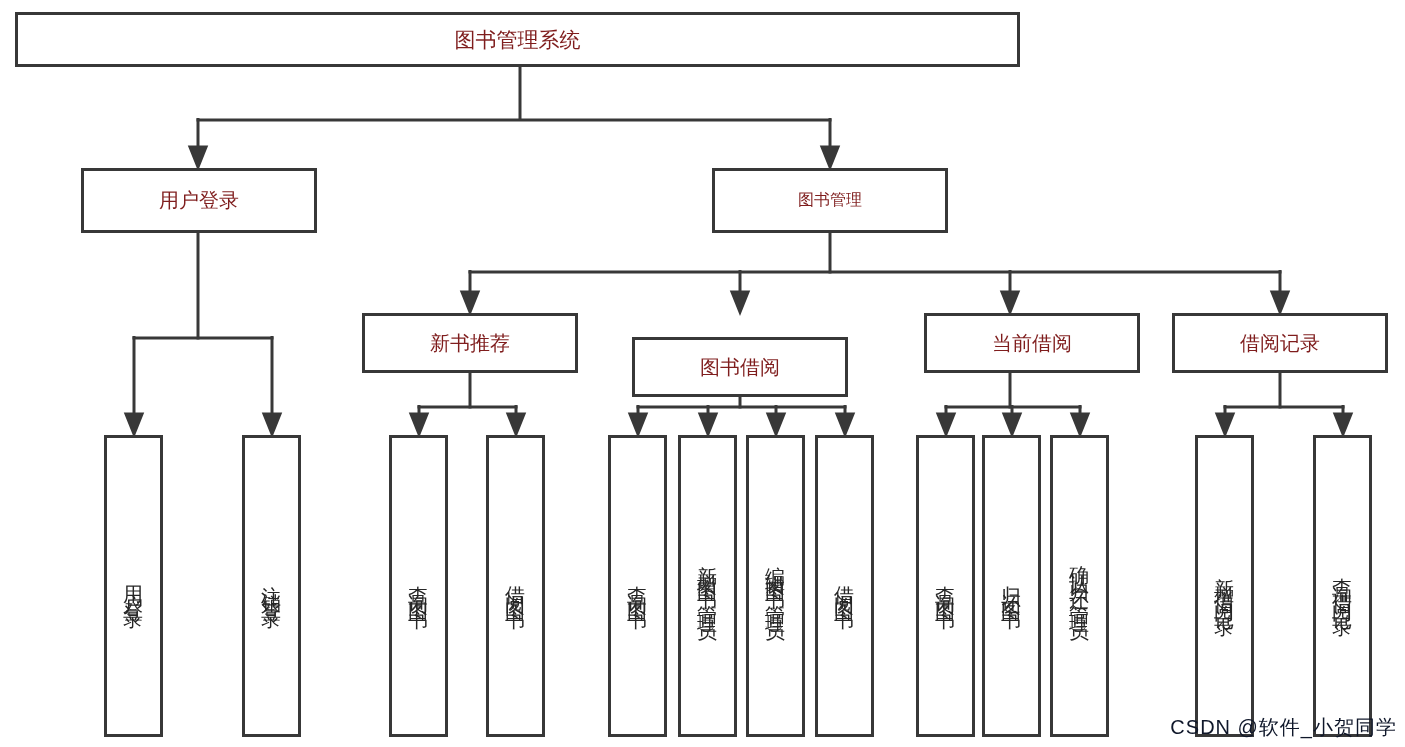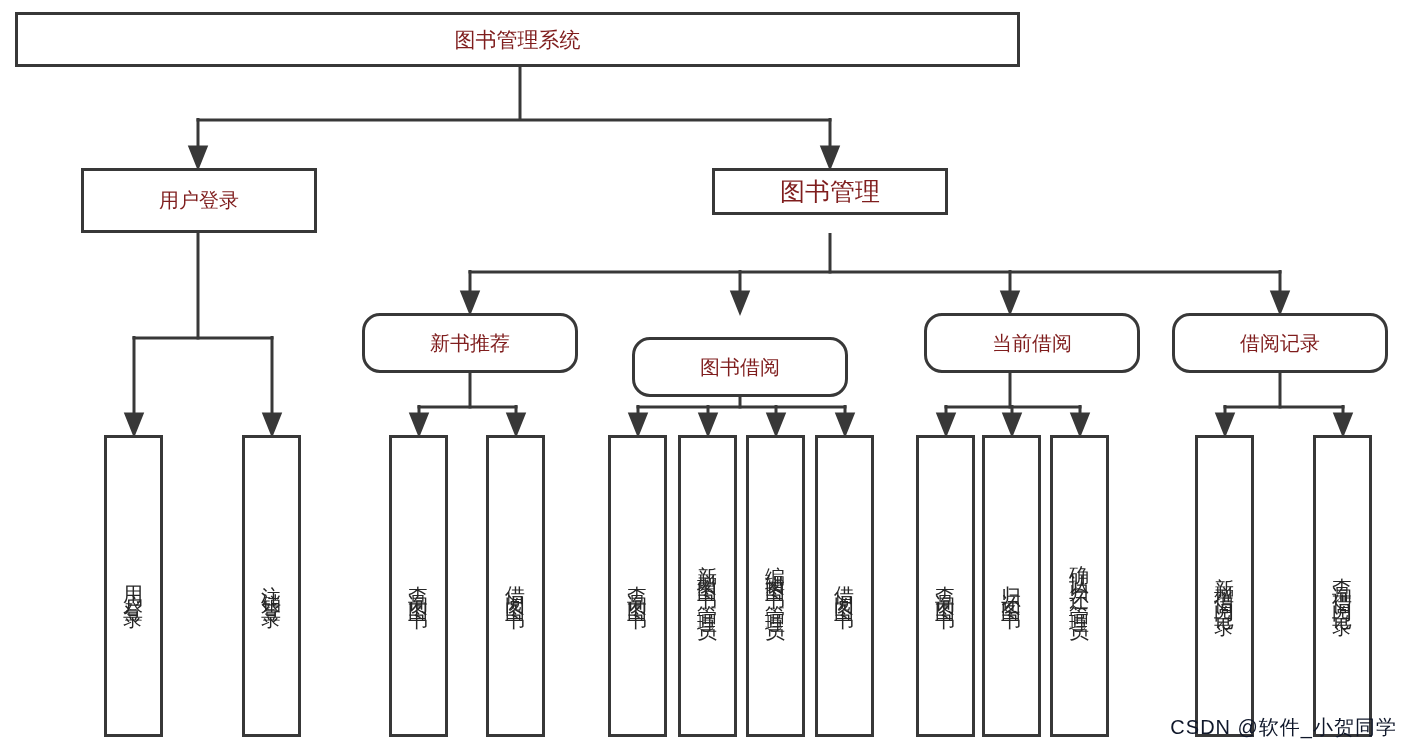--- a/index.html
+++ b/index.html
@@ -25,22 +25,22 @@
     display: flex;
     align-items: center;
     justify-content: center;
     color: #7f1d1d;
     font-size: 21px;
     z-index: 2;
     white-space: nowrap;
   }
   .root   { left: 15px;  top: 12px;  width: 1005px; height: 55px; }
   .l2a    { left: 81px;  top: 168px; width: 236px;  height: 65px; font-size: 20px; }
-  .l2b    { left: 712px; top: 168px; width: 236px;  height: 47px; font-size: 25px; }
-  .l3     { top: 313px;  width: 216px; height: 60px; font-size: 20px; border-radius: 18px; }
+  .l2b    { left: 712px; top: 168px; width: 236px;  height: 65px; font-size: 16px; }
+  .l3     { top: 313px;  width: 216px; height: 60px; font-size: 20px; }
   .l3.c1  { left: 362px; }
   .l3.c2  { left: 632px; margin-top: 24px; }
   .l3.c3  { left: 924px; }
   .l3.c4  { left: 1172px; }
   .leaf {
     position: absolute;
     top: 435px;
     width: 59px;
     height: 302px;
     background: #ffffff;

